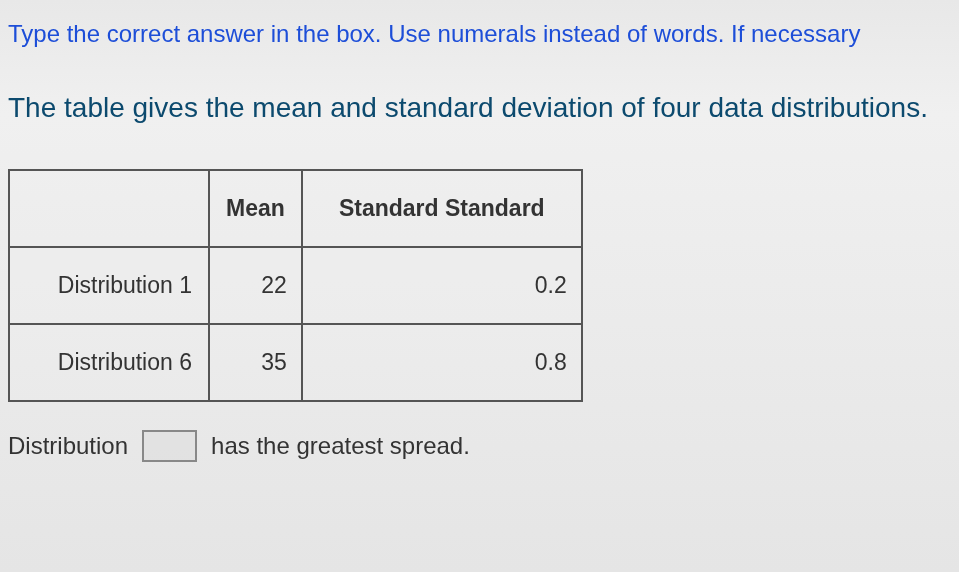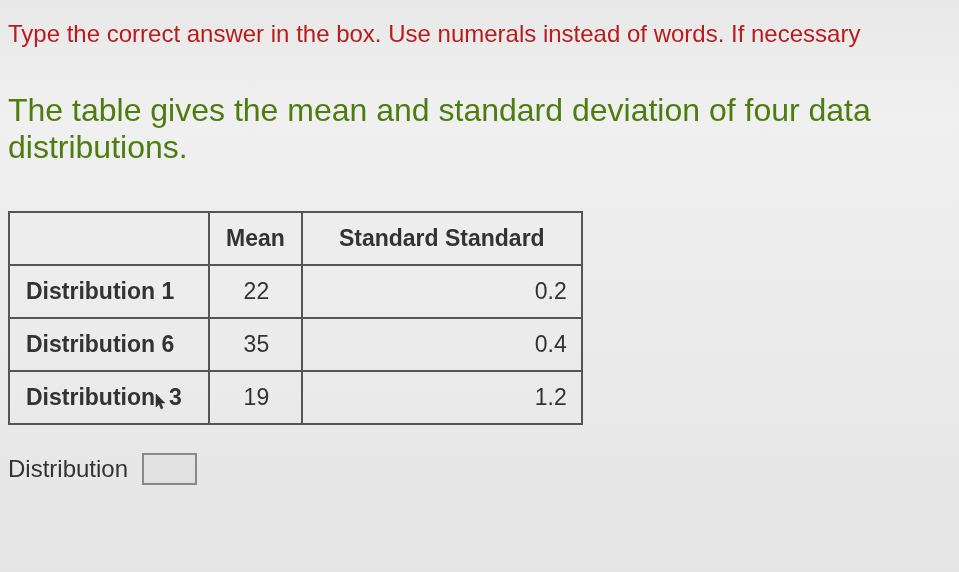--- a/index.html
+++ b/index.html
@@ -11,62 +11,62 @@
       font-family: Arial, Helvetica, sans-serif;
       background: linear-gradient(180deg, #e8e8e8 0%, #f0f0f0 20%, #e5e5e5 100%);
       width: 959px;
       height: 572px;
       padding: 20px 0 0 8px;
       color: #2a2a2a;
       overflow: hidden;
     }
     .instruction {
       font-size: 24px;
-      color: #b91c1c;
+      color: #1d4ed8;
       margin-bottom: 44px;
       white-space: nowrap;
     }
     .description {
-      font-size: 32px;
-      color: #4d7c0f;
+      font-size: 28px;
+      color: #0c4a6e;
       margin-bottom: 45px;
       margin-top: 40px;
     }
     table {
       border-collapse: collapse;
       background: rgba(255,255,255,0.05);
       margin-bottom: 28px;
     }
     th, td {
       border: 2px solid #555;
-      padding: 12px 16px;
+      padding: 24px 16px;
       font-size: 23px;
       color: #333;
     }
     th {
       font-weight: bold;
       text-align: center;
     }
     th.empty-header {
       min-width: 200px;
     }
     th.mean-header {
       min-width: 80px;
     }
     th.sd-header {
       min-width: 280px;
     }
     td.row-label {
-      font-weight: bold;
-      text-align: left;
+      font-weight: normal;
+      text-align: right;
       min-width: 200px;
       border-radius: 14px;
     }
     td.mean-cell {
-      text-align: center;
+      text-align: right;
       min-width: 80px;
       padding-right: 14px;
     }
     td.sd-cell {
       text-align: right;
       min-width: 280px;
       padding-right: 14px;
       margin-top: 42px;
     }
     .answer-line {
@@ -110,30 +110,22 @@
   </thead>
   <tbody>
     <tr>
       <td class="row-label">Distribution 1</td>
       <td class="mean-cell">22</td>
       <td class="sd-cell">0.2</td>
     </tr>
     <tr>
       <td class="row-label">Distribution 6</td>
       <td class="mean-cell">35</td>
-      <td class="sd-cell">0.4</td>
-    </tr>
-    <tr>
-      <td class="row-label">
-        <span>Distribution</span><span class="cursor-icon"><svg width="14" height="18" viewBox="0 0 14 18">
-              <path d="M1 1 L1 14 L4 11 L6 16 L8 15 L6 10 L10 10 Z" fill="#333" stroke="#333" stroke-width="0.5"></path>
-            </svg></span><span>3</span>
-      </td>
-      <td class="mean-cell">19</td>
-      <td class="sd-cell">1.2</td>
+      <td class="sd-cell">0.8</td>
     </tr>
   </tbody>
 </table>
 
 <div class="answer-line">
   <span>Distribution</span>
   <input type="text" class="answer-input" value="" style="">
+  <span>has the greatest spread.</span>
 </div>
 
 </body></html>

